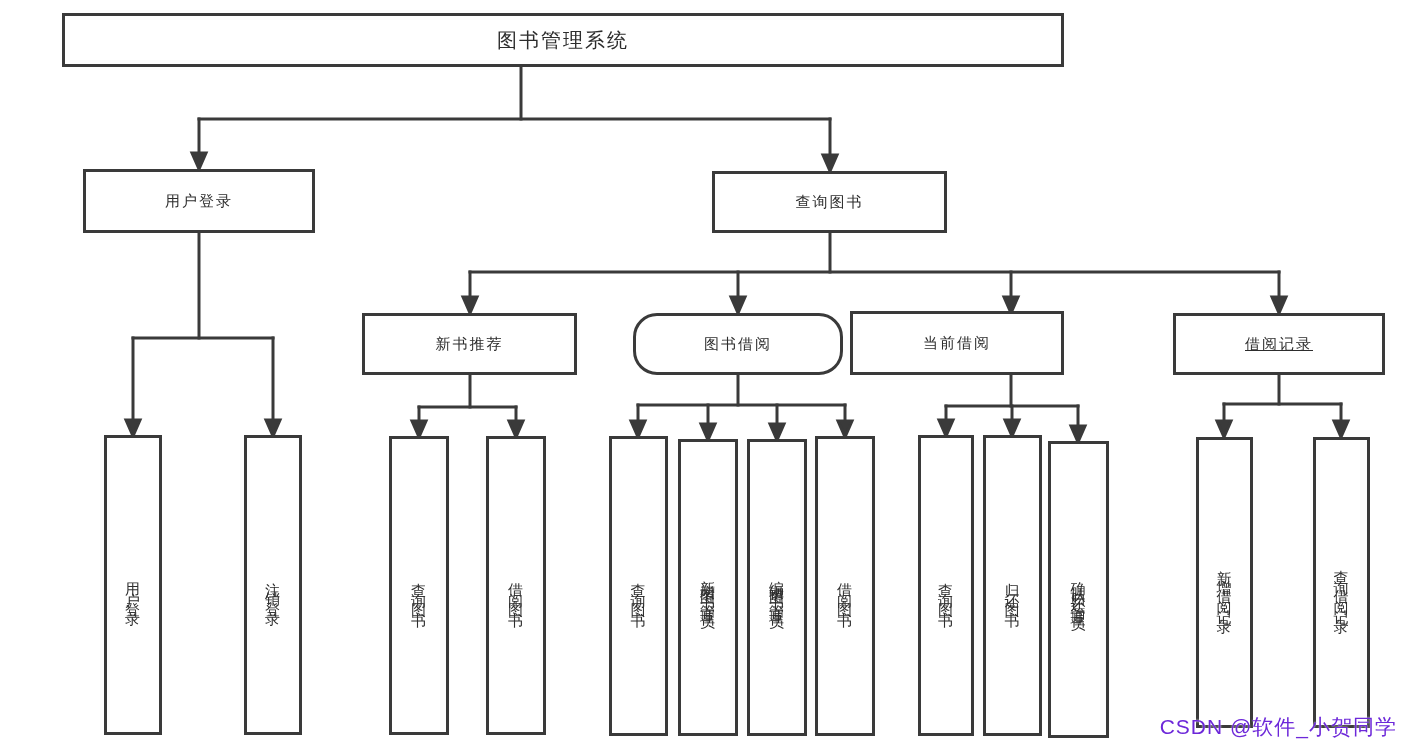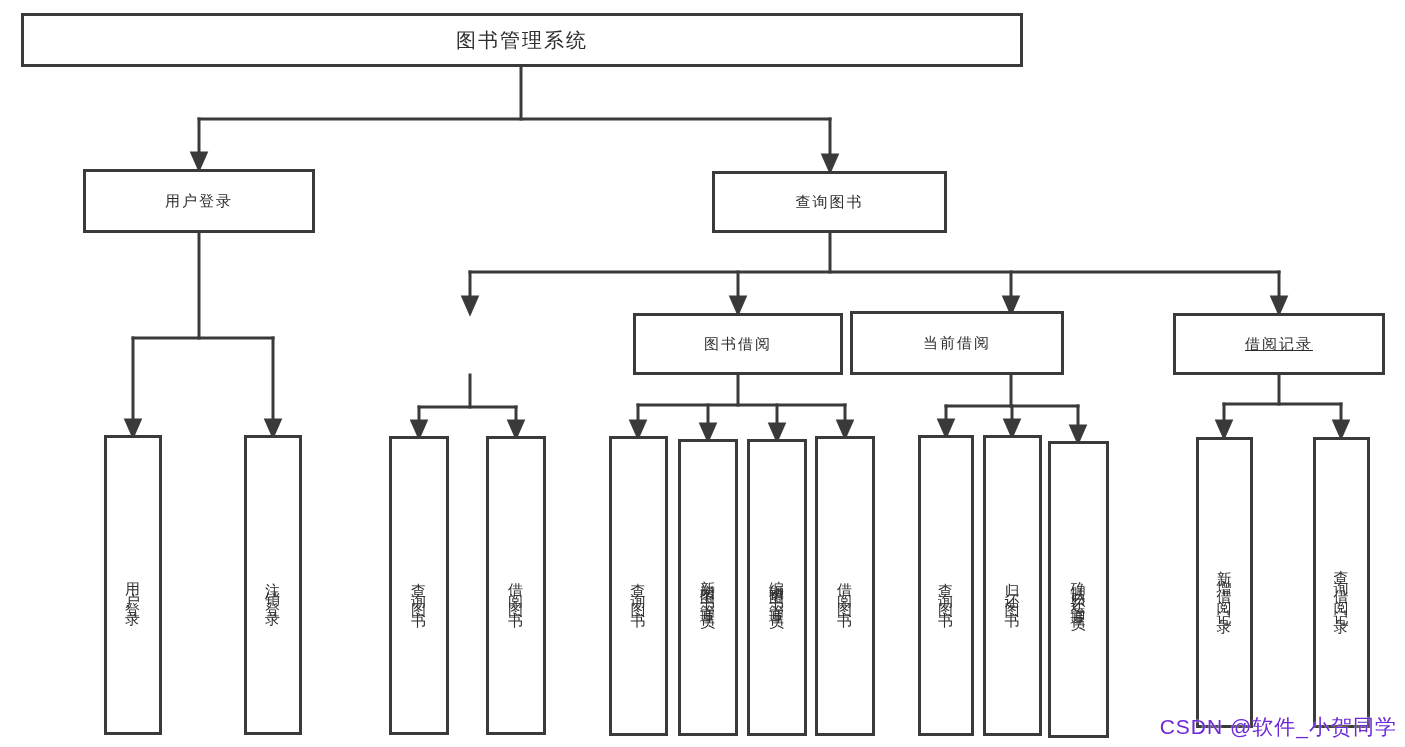--- a/index.html
+++ b/index.html
@@ -24,21 +24,21 @@
     background: #ffffff;
     color: #2d2d2d;
     display: flex;
     align-items: center;
     justify-content: center;
     font-size: 15px;
     letter-spacing: 2px;
     z-index: 2;
     text-align: center;
   }
-  .node.root { font-size: 20px; }
+  .node.root { font-size: 20px; margin-left: 41px; }
   .vnode {
     writing-mode: vertical-rl;
     text-orientation: mixed;
     letter-spacing: 10px;
     line-height: 1;
     padding-top: 10px;
   }
   .vnode.long { letter-spacing: 5px; padding-top: 5px; }
   .watermark {
     position: absolute;
@@ -133,21 +133,22 @@
         <polygon points="1334,421 1348,421 1341,437"></polygon>
       </g>
     </g>
   </svg>
 
   <div class="node root" style="left:21px; top:13px; width:1002px; height:54px;">图书管理系统</div>
 
   <div class="node" style="left:83px; top:169px; width:232px; height:64px;">用户登录</div>
   <div class="node" style="left:712px; top:171px; width:235px; height:62px;">查询图书</div>
 
-  <div class="node" style="left:633px; top:313px; width:210px; height:62px;">图书借阅</div>
+  <div class="node" style="left:362px; top:313px; width:215px; height:62px;">新书推荐</div>
+  <div class="node" style="left:633px; top:313px; width:210px; height:62px;border-radius:24px;">图书借阅</div>
   <div class="node" style="left:850px; top:311px; width:214px; height:64px;">当前借阅</div>
   <div class="node" style="left:1173px; top:313px; width:212px; height:62px;text-decoration:underline;">借阅记录</div>
 
   <div class="node vnode" style="left:104px; top:435px; width:58px; height:300px;">用户登录</div>
   <div class="node vnode" style="left:244px; top:435px; width:58px; height:300px;">注销登录</div>
 
   <div class="node vnode" style="left:389px; top:436px; width:60px; height:299px;">查询图书</div>
   <div class="node vnode" style="left:486px; top:436px; width:60px; height:299px;">借阅图书</div>
 
   <div class="node vnode" style="left:609px; top:436px; width:59px; height:300px;">查询图书</div>

